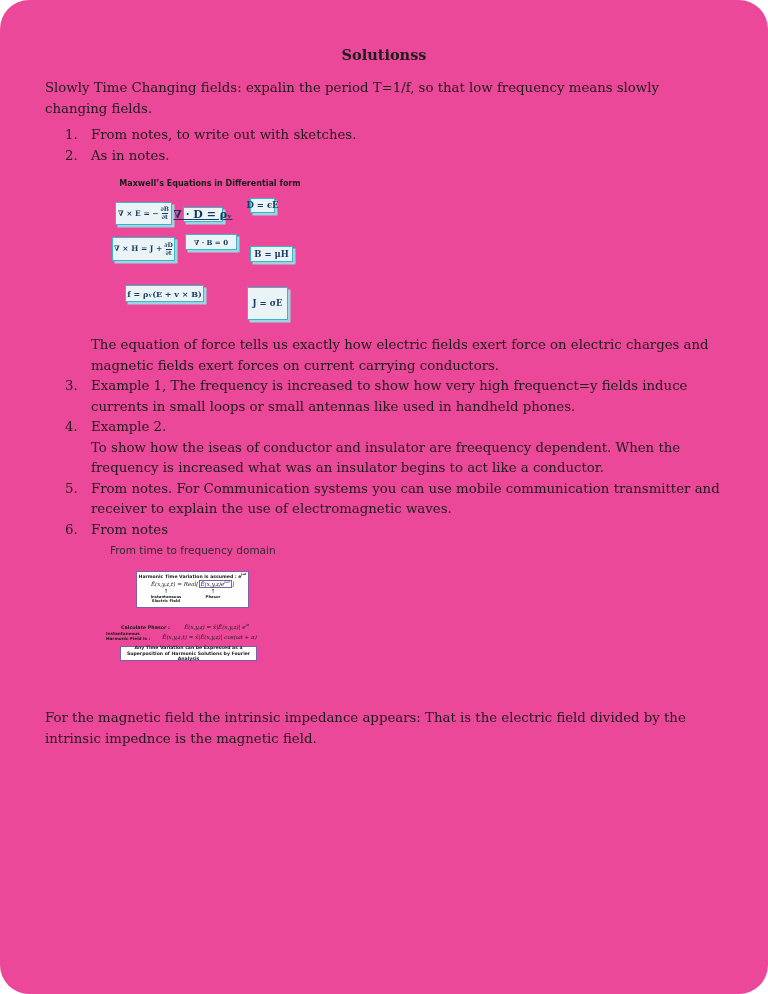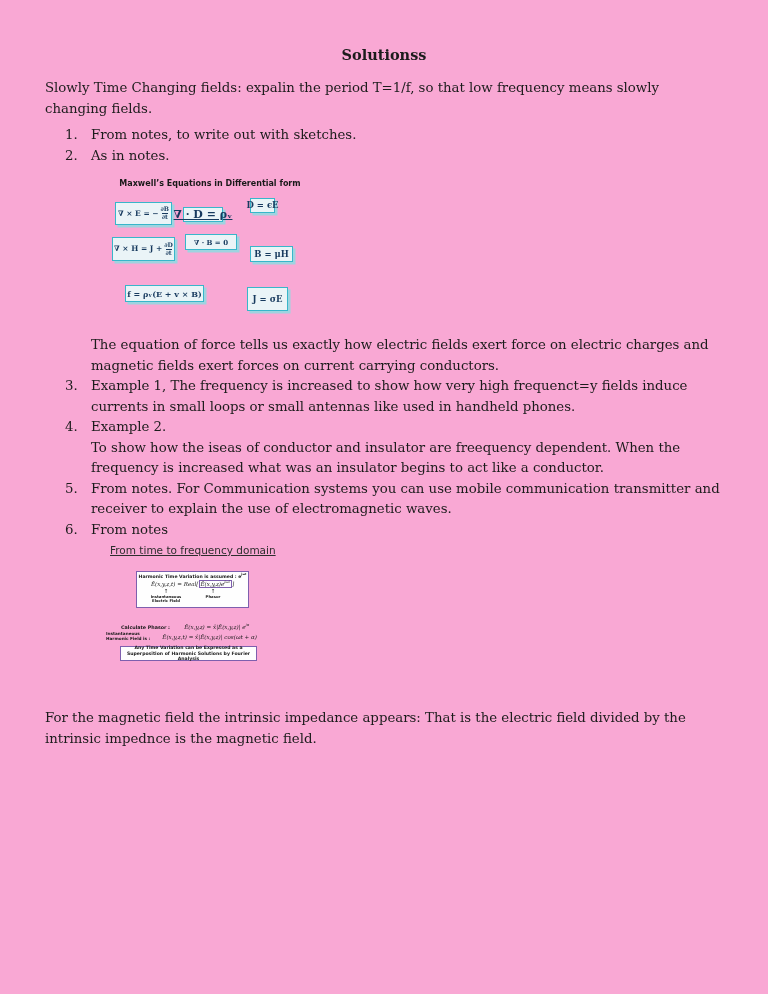--- a/index.html
+++ b/index.html
@@ -1,19 +1,19 @@
 <!DOCTYPE html>
 <html><head>
 <meta charset="utf-8">
 <style>
   html,body { margin:0; padding:0; background:#ffffff; }
   .page {
-    position:relative; width:768px; height:994px; background:#f9a8d4;
+    position:relative; width:768px; height:994px; background:#ec4899;
     font-family:"DejaVu Serif", serif; font-size:13.3px; line-height:20.5px;
-    color:#1c1c1c; overflow:hidden;
+    color:#1c1c1c; overflow:hidden;border-radius:29px;
   }
   .content { padding:47px 45px 0 45px; }
 
   .doc-title { margin:0 0 16px 0; text-align:center; font-size:14.5px; line-height:15px; font-weight:bold; }
 
   .para { margin:0; }
   .para.gap-b6 { margin-bottom:6px; }
   .bold { font-weight:normal; }
 
   .li { display:flex; padding-left:20px; }
@@ -34,28 +34,28 @@
     display:flex; align-items:center; justify-content:center;
     white-space:nowrap; box-sizing:border-box; line-height:1;
   }
   .mx-1 { left:20px;  top:26px;  width:57px; height:23px; font-size:7.5px; }
   .mx-2 { left:88px;  top:31px;  width:40px; height:15px; font-size:11px;text-decoration:underline; }
   .mx-3 { left:155px; top:22px;  width:25px; height:15px; font-size:8.5px; }
   .mx-4 { left:17px;  top:61px;  width:63px; height:24px; font-size:7.5px; }
   .mx-5 { left:90px;  top:58px;  width:52px; height:16px; font-size:7px; }
   .mx-6 { left:155px; top:70px;  width:43px; height:16px; font-size:8.5px; }
   .mx-7 { left:30px;  top:109px; width:79px; height:17px; font-size:8px; }
-  .mx-8 { left:152px; top:111px; width:41px; height:24px; font-size:8.5px; }
+  .mx-8 { left:152px; top:111px; width:41px; height:33px; font-size:8.5px; }
   .frac { display:inline-flex; flex-direction:column; align-items:center; line-height:1.1; font-size:0.82em; margin-left:2px; }
   .frac .den { border-top:1px solid #173a5e; }
 
   
   .fig2 { position:relative; width:175px; height:120px; margin:4px 0 0 55px;
           font-family:"DejaVu Sans", sans-serif; color:#1a1a1a; }
-  .fig2-title { position:absolute; left:10px; top:0; font-size:10.5px; line-height:12px; color:#2e2e2e; white-space:nowrap;text-decoration:underline; }
+  .fig2-title { position:absolute; left:10px; top:0; font-size:10.5px; line-height:12px; color:#2e2e2e; white-space:nowrap; }
   .hbox { position:absolute; left:36px; top:27px; width:113px; height:37px;
           border:1.5px solid #7e5fae; background:#fefefe; box-sizing:border-box; }
   .hb-line1 { margin-top:2px; text-align:center; font-weight:bold; font-size:4.6px; line-height:5.5px; white-space:nowrap; }
   .hb-line2 { text-align:center; font-family:"DejaVu Serif", serif; font-style:italic; font-size:5.6px; line-height:7px; margin-top:1px; white-space:nowrap; }
   .boxed-term { border:0.8px solid #7e5fae; padding:0 1px; font-style:italic; }
   .hb-col { position:absolute; text-align:center; font-weight:bold; font-size:3.8px; line-height:4.4px; }
   .hb-col .arr { font-size:5.5px; line-height:5.5px; font-weight:normal; }
   .hb-col-left  { left:8px;  top:17px; width:42px; }
   .hb-col-right { left:58px; top:17px; width:36px; }
   .f2-row { position:absolute; white-space:nowrap; }

